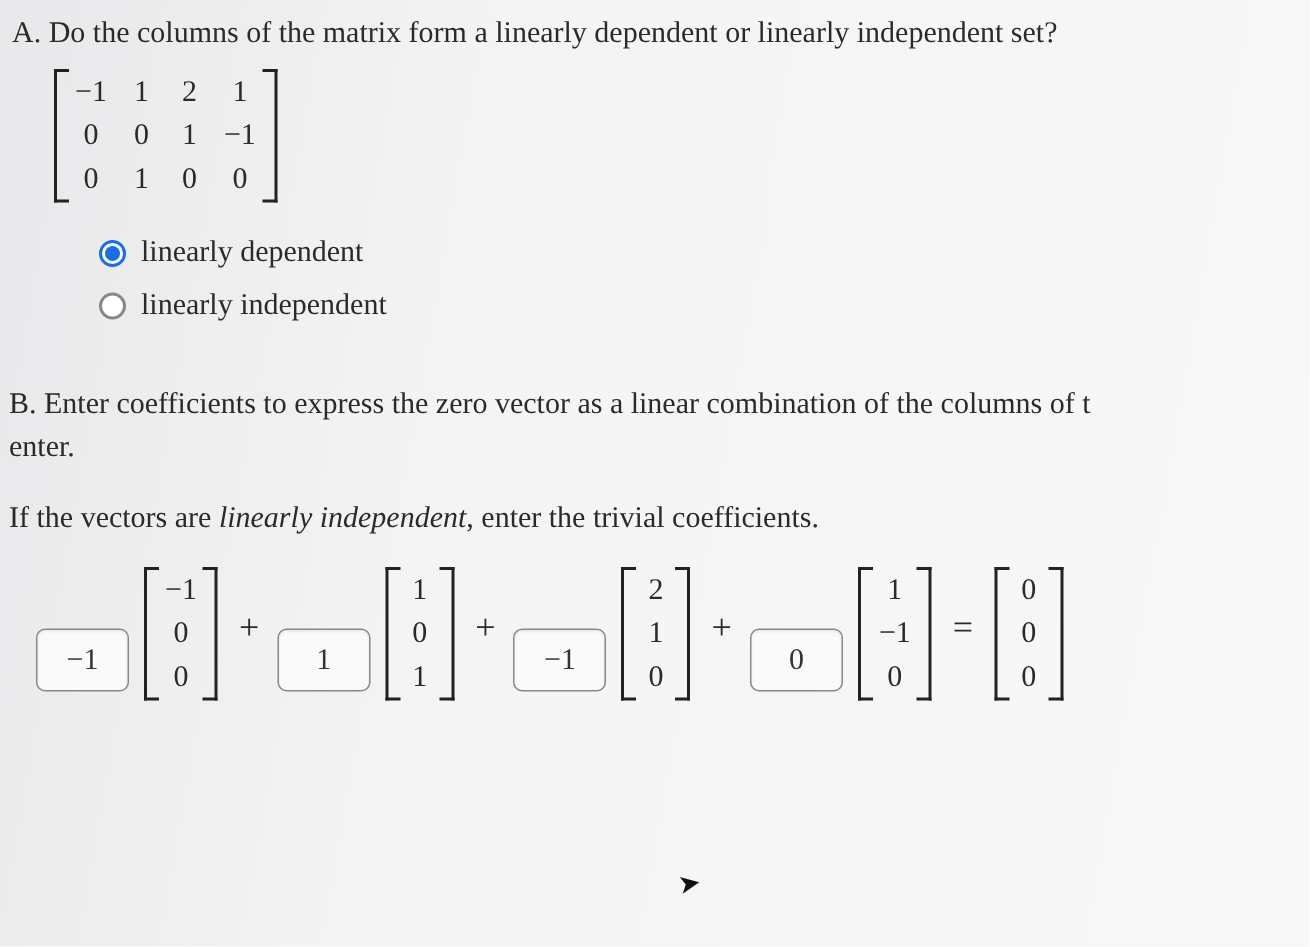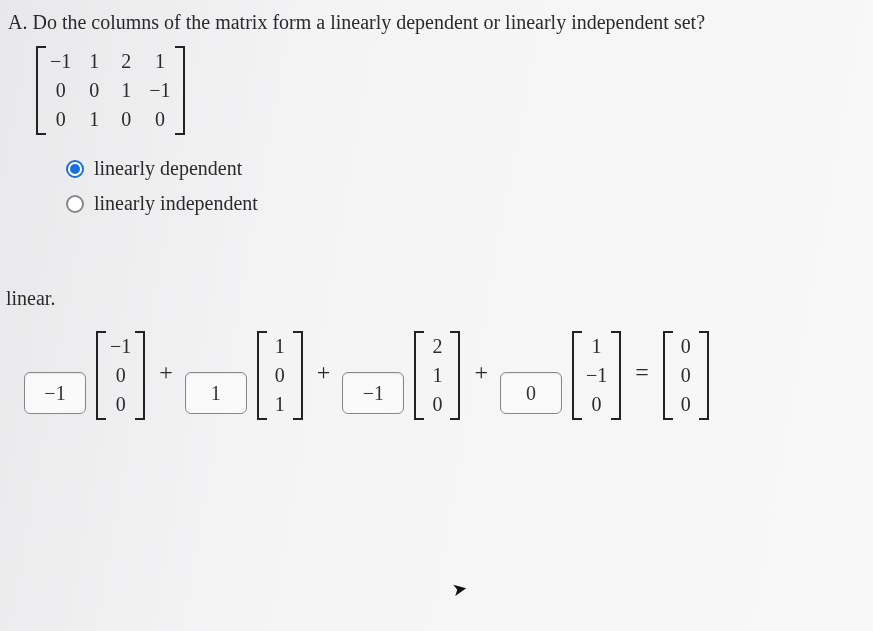--- a/index.html
+++ b/index.html
@@ -111,22 +111,25 @@
       <span>linearly dependent</span>
     </div>
     <div class="opt">
       <span class="radio"></span>
       <span>linearly independent</span>
     </div>
   </div>
 
   <div class="partB">
     <p>
-      <br>
-      <span>linear.</span>
+      <span>B. Enter coefficients to express the zero vector as a linear combination of the columns of t</span><br>
+      <span>enter.</span>
+    </p>
+    <p>
+      <span>If the vectors are </span><span class="em">linearly independent</span><span>, enter the trivial coefficients.</span>
     </p>
 
     <div class="eqline">
 
       <span class="coef-wrap">
         <span class="coef-input">−1</span>
       </span>
       <span class="mat">
         <span class="br left"></span>
         <span class="mat-body" style="grid-template-columns: auto;">

